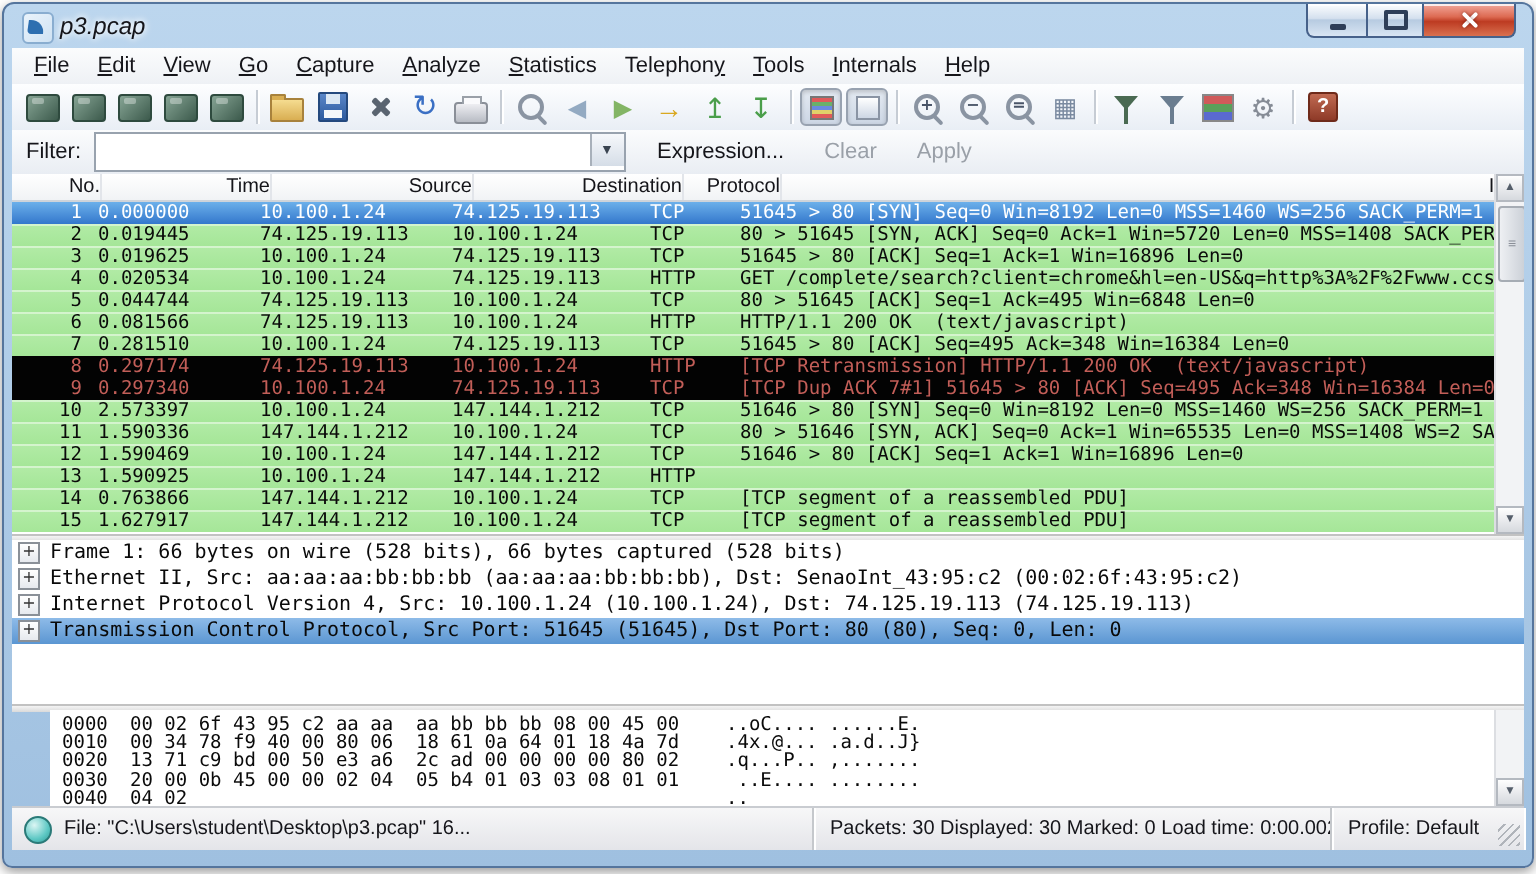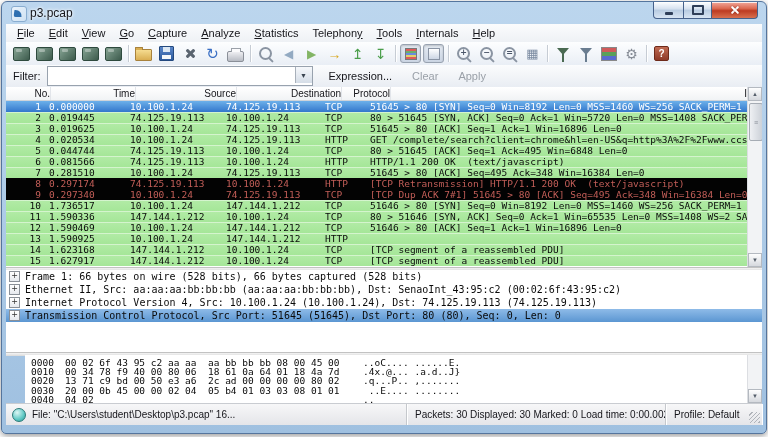--- a/index.html
+++ b/index.html
@@ -7,21 +7,21 @@
   .window{position:absolute;left:1px;top:1px;width:764px;height:431px;
     background:linear-gradient(#bcd6ee,#9fc0e0);border:1px solid #55759d;
     border-radius:6px 6px 5px 5px;box-shadow:0 2px 6px rgba(0,0,0,.4);}
   
   .titlebar{position:absolute;left:0;top:0;right:0;height:22px;}
   .appicon{position:absolute;left:9px;top:4px;width:14px;height:14px;border-radius:3px;
     background:linear-gradient(135deg,#eaf3fb,#cfe2f3);border:1px solid #89add0;}
   .appicon::after{content:"";position:absolute;left:2px;top:3px;width:8px;height:7px;
     background:#2e6fb0;border-radius:0 7px 0 2px;transform:skewX(-8deg);}
   .title{position:absolute;left:28px;top:4px;font-size:12px;color:#15151a;
-    text-shadow:0 0 3px #fff,0 0 4px #fff;}
+    text-shadow:0 0 3px #fff,0 0 4px #fff;font-style:italic;}
   .winbtns{position:absolute;top:0;right:8px;display:flex;}
   .wb{height:16px;border:1px solid #46618a;border-top:none;display:flex;align-items:center;
     justify-content:center;background:linear-gradient(#fdfeff,#d4e0ee 45%,#b7cbe1 50%,#d8e5f3);
     box-shadow:inset 0 1px 0 rgba(255,255,255,.8);}
   .wb.min{width:29px;border-radius:0 0 0 4px;}
   .wb.max{width:27px;border-left:none;}
   .wb.close{width:45px;border-left:none;border-radius:0 0 4px 0;
     background:linear-gradient(#f2a99d,#dd6a52 40%,#bd3b22 55%,#d9704f);}
   .glymin{width:8px;height:3px;background:#2e3e58;margin-top:6px;border-radius:1px;}
   .glymax{width:8px;height:6px;border:2px solid #2e3e58;border-radius:1px;}
@@ -305,25 +305,25 @@
     <div id="prows">
         <div class="prow sel"><span class="c-no">1</span><span class="c-time">0.000000</span><span class="c-src">10.100.1.24</span><span class="c-dst">74.125.19.113</span><span class="c-proto">TCP</span><span class="c-info">51645 &gt; 80 [SYN] Seq=0 Win=8192 Len=0 MSS=1460 WS=256 SACK_PERM=1</span></div>
         <div class="prow green"><span class="c-no">2</span><span class="c-time">0.019445</span><span class="c-src">74.125.19.113</span><span class="c-dst">10.100.1.24</span><span class="c-proto">TCP</span><span class="c-info">80 &gt; 51645 [SYN, ACK] Seq=0 Ack=1 Win=5720 Len=0 MSS=1408 SACK_PERM=1</span></div>
         <div class="prow green"><span class="c-no">3</span><span class="c-time">0.019625</span><span class="c-src">10.100.1.24</span><span class="c-dst">74.125.19.113</span><span class="c-proto">TCP</span><span class="c-info">51645 &gt; 80 [ACK] Seq=1 Ack=1 Win=16896 Len=0</span></div>
         <div class="prow green"><span class="c-no">4</span><span class="c-time">0.020534</span><span class="c-src">10.100.1.24</span><span class="c-dst">74.125.19.113</span><span class="c-proto">HTTP</span><span class="c-info">GET /complete/search?client=chrome&amp;hl=en-US&amp;q=http%3A%2F%2Fwww.ccsf</span></div>
         <div class="prow green"><span class="c-no">5</span><span class="c-time">0.044744</span><span class="c-src">74.125.19.113</span><span class="c-dst">10.100.1.24</span><span class="c-proto">TCP</span><span class="c-info">80 &gt; 51645 [ACK] Seq=1 Ack=495 Win=6848 Len=0</span></div>
         <div class="prow green"><span class="c-no">6</span><span class="c-time">0.081566</span><span class="c-src">74.125.19.113</span><span class="c-dst">10.100.1.24</span><span class="c-proto">HTTP</span><span class="c-info">HTTP/1.1 200 OK  (text/javascript)</span></div>
         <div class="prow green"><span class="c-no">7</span><span class="c-time">0.281510</span><span class="c-src">10.100.1.24</span><span class="c-dst">74.125.19.113</span><span class="c-proto">TCP</span><span class="c-info">51645 &gt; 80 [ACK] Seq=495 Ack=348 Win=16384 Len=0</span></div>
         <div class="prow bad"><span class="c-no">8</span><span class="c-time">0.297174</span><span class="c-src">74.125.19.113</span><span class="c-dst">10.100.1.24</span><span class="c-proto">HTTP</span><span class="c-info">[TCP Retransmission] HTTP/1.1 200 OK  (text/javascript)</span></div>
         <div class="prow bad"><span class="c-no">9</span><span class="c-time">0.297340</span><span class="c-src">10.100.1.24</span><span class="c-dst">74.125.19.113</span><span class="c-proto">TCP</span><span class="c-info">[TCP Dup ACK 7#1] 51645 &gt; 80 [ACK] Seq=495 Ack=348 Win=16384 Len=0</span></div>
-        <div class="prow green"><span class="c-no">10</span><span class="c-time">1.736517</span><span class="c-src">10.100.1.24</span><span class="c-dst">147.144.1.212</span><span class="c-proto">TCP</span><span class="c-info">51646 &gt; 80 [SYN] Seq=0 Win=8192 Len=0 MSS=1460 WS=256 SACK_PERM=1</span></div>
+        <div class="prow green"><span class="c-no">10</span><span class="c-time">2.573397</span><span class="c-src">10.100.1.24</span><span class="c-dst">147.144.1.212</span><span class="c-proto">TCP</span><span class="c-info">51646 &gt; 80 [SYN] Seq=0 Win=8192 Len=0 MSS=1460 WS=256 SACK_PERM=1</span></div>
         <div class="prow green"><span class="c-no">11</span><span class="c-time">1.590336</span><span class="c-src">147.144.1.212</span><span class="c-dst">10.100.1.24</span><span class="c-proto">TCP</span><span class="c-info">80 &gt; 51646 [SYN, ACK] Seq=0 Ack=1 Win=65535 Len=0 MSS=1408 WS=2 SACK_PERM=1</span></div>
         <div class="prow green"><span class="c-no">12</span><span class="c-time">1.590469</span><span class="c-src">10.100.1.24</span><span class="c-dst">147.144.1.212</span><span class="c-proto">TCP</span><span class="c-info">51646 &gt; 80 [ACK] Seq=1 Ack=1 Win=16896 Len=0</span></div>
         <div class="prow green"><span class="c-no">13</span><span class="c-time">1.590925</span><span class="c-src">10.100.1.24</span><span class="c-dst">147.144.1.212</span><span class="c-proto">HTTP</span></div>
-        <div class="prow green"><span class="c-no">14</span><span class="c-time">1.623168</span><span class="c-src">147.144.1.212</span><span class="c-dst">10.100.1.24</span><span class="c-proto">TCP</span><span class="c-info">[TCP segment of a reassembled PDU]</span></div>
+        <div class="prow green"><span class="c-no">14</span><span class="c-time">0.763866</span><span class="c-src">147.144.1.212</span><span class="c-dst">10.100.1.24</span><span class="c-proto">TCP</span><span class="c-info">[TCP segment of a reassembled PDU]</span></div>
         <div class="prow green"><span class="c-no">15</span><span class="c-time">1.627917</span><span class="c-src">147.144.1.212</span><span class="c-dst">10.100.1.24</span><span class="c-proto">TCP</span><span class="c-info">[TCP segment of a reassembled PDU]</span></div>
       </div>
     <div class="vscroll">
       <div class="sbtn sup">▲</div>
       <div class="sthumb">≡</div>
       <div class="sbtn sdown">▼</div>
     </div>
   </div>
 
   <div class="split" style="top:265px"></div>

